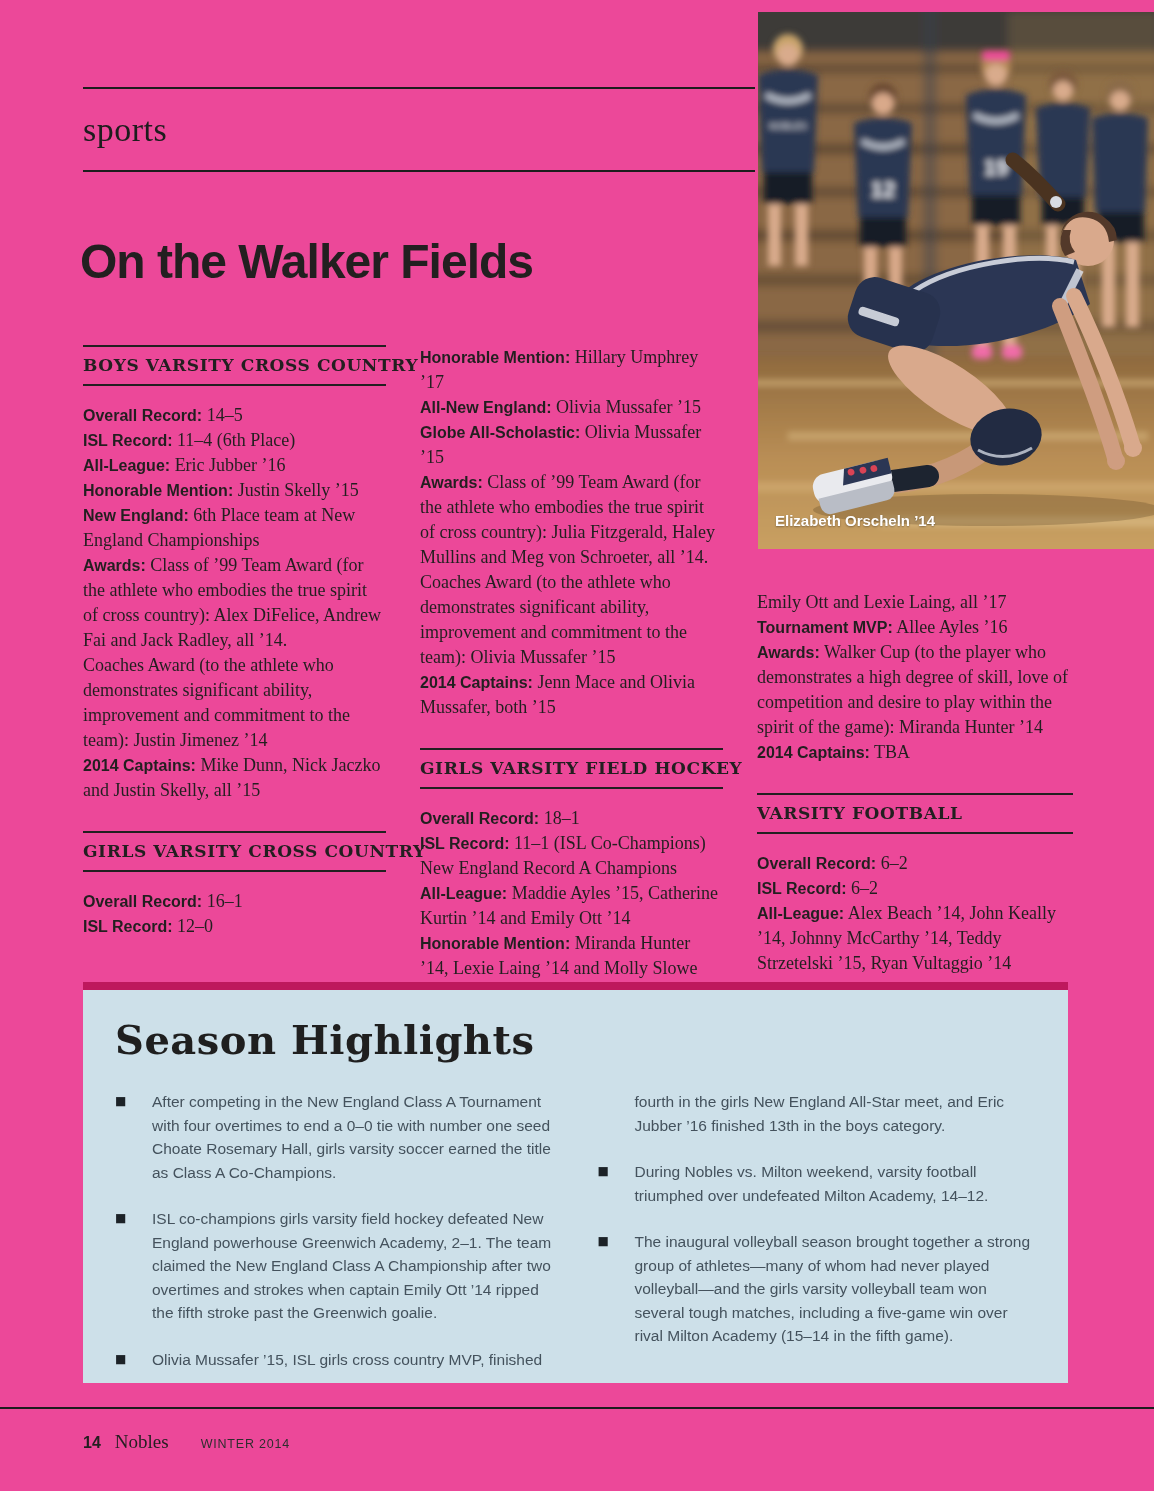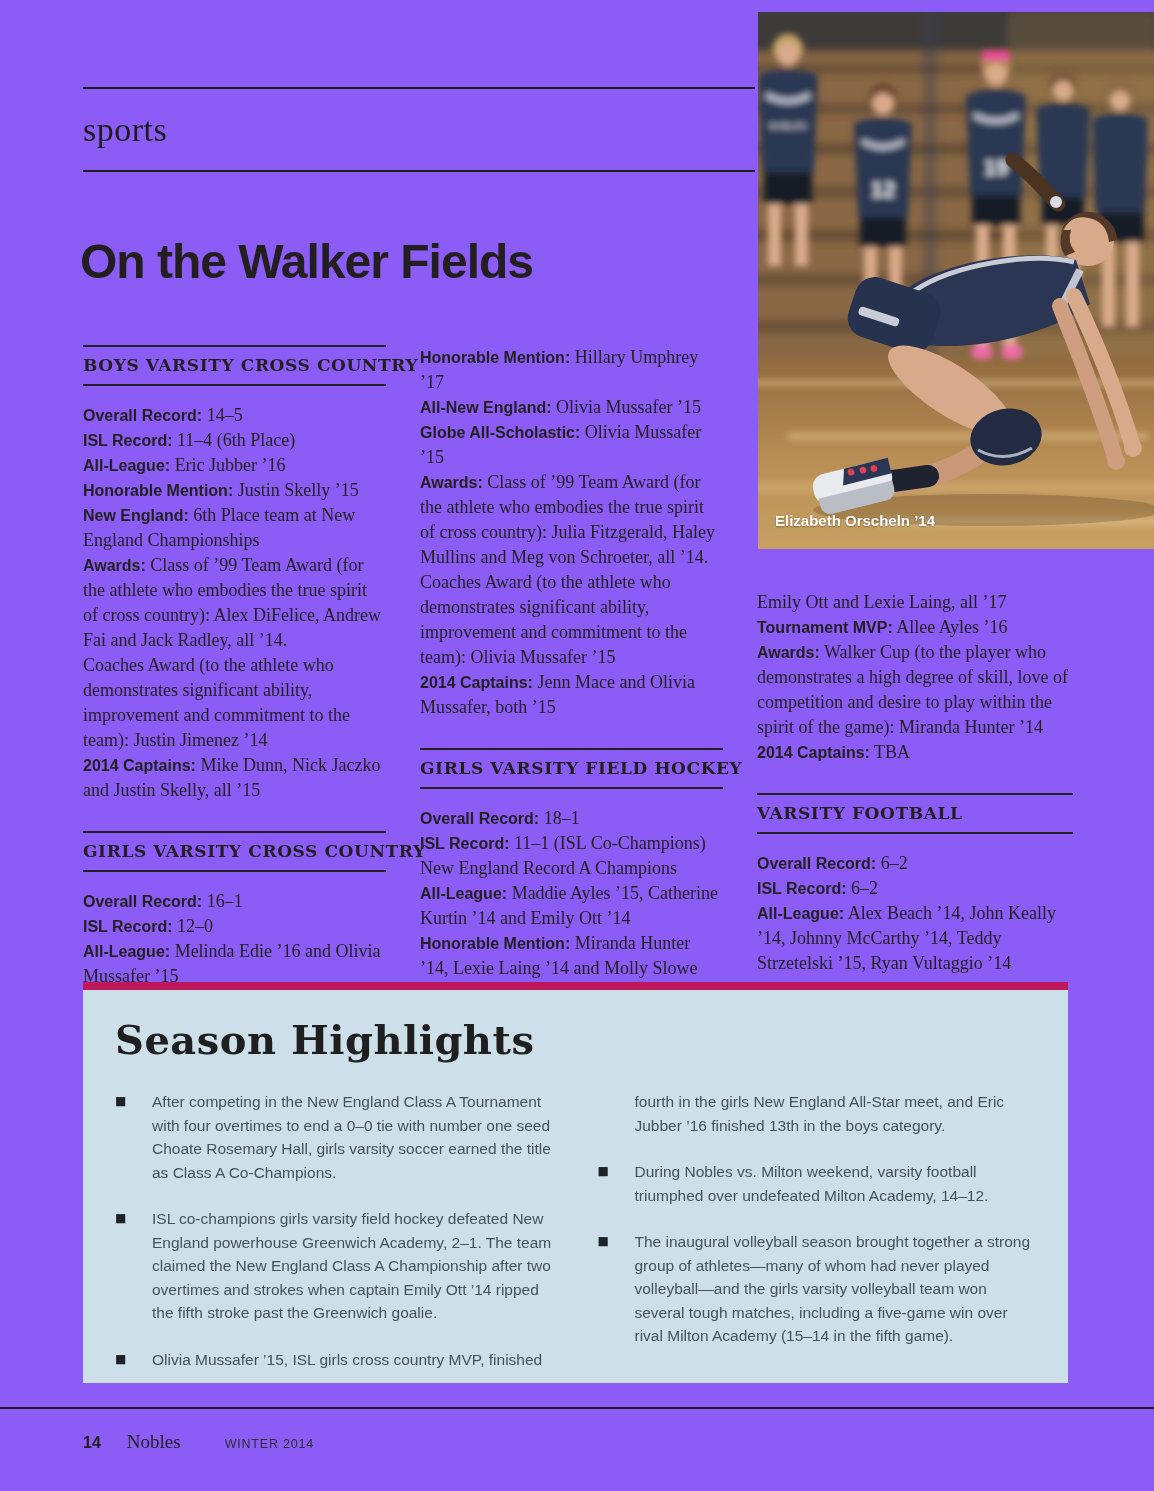--- a/index.html
+++ b/index.html
@@ -1,19 +1,19 @@
 <!DOCTYPE html>
 <html><head>
 <meta charset="utf-8">
 <style>
   * { margin:0; padding:0; box-sizing:border-box; }
   html,body { background:#e8e8e8; }
   .page {
     position:relative; width:1154px; height:1491px; margin:0 auto;
-    background:#8b5cf6; overflow:hidden;
+    background:#ec4899; overflow:hidden;
     font-family:"Liberation Serif", serif; color:#231f20;padding-left:10px;
   }
   
   .kicker-band {
     position:absolute; left:83px; top:87px; width:672px; height:85px;
     border-top:2px solid #1d1d1d; border-bottom:2px solid #1d1d1d;
     display:flex; align-items:center;
   }
   .kicker-band span { font:400 34px "Liberation Serif", serif; color:#1d1d1d; letter-spacing:.5px; }
   
@@ -53,21 +53,21 @@
   .hl-cols { display:flex; gap:40px; margin:27px 28px 0 32px; }
   .hl-col { flex:1; }
   .hl-item { display:flex; gap:24px; margin-bottom:23px; }
   .hl-bullet {
     flex:none; width:13px; font-size:12px; line-height:23.5px; color:#1c2227;
     font-family:"DejaVu Sans", sans-serif;
   }
   .hl-text { font:400 15.5px "Liberation Sans", sans-serif; line-height:23.5px; color:#44525d; }
   
   .footer-rule { position:absolute; left:0; top:1407px; width:1154px; height:2px; background:#1d1d1d; }
-  .footer { position:absolute; left:83px; top:1431px; display:flex; align-items:baseline; gap:26px;justify-content:center; }
+  .footer { position:absolute; left:83px; top:1431px; display:flex; align-items:baseline; gap:14px;justify-content:center; }
   .footer .pg    { font:700 16px "Liberation Sans", sans-serif; color:#231f20; }
   .footer .mag   { font:400 19px "Liberation Serif", serif; color:#231f20; }
   .footer .issue { font:400 12.5px "Liberation Sans", sans-serif; letter-spacing:.8px; color:#2e2e2e;margin-left:18px; }
 </style>
 </head>
 <body>
 
 <div class="page">
 
   <div class="kicker-band">
@@ -226,21 +226,20 @@
           <p class="entry"><b>Honorable Mention:</b> Justin Skelly ’15</p>
           <p class="entry"><b>New England:</b> 6th Place team at New England Championships</p>
           <p class="entry"><b>Awards:</b> Class of ’99 Team Award (for the athlete who embodies the true spirit of cross country): Alex DiFelice, Andrew Fai and Jack Radley, all ’14.</p>
           <p class="entry">Coaches Award (to the athlete who demonstrates significant ability, improvement and commitment to the team): Justin Jimenez ’14</p>
           <p class="entry"><b>2014 Captains:</b> Mike Dunn, Nick Jaczko and Justin Skelly, all ’15</p>
         </div>
         <div class="sport-section">
           <div class="section-header">GIRLS VARSITY CROSS COUNTRY</div>
           <p class="entry"><b>Overall Record:</b> 16–1</p>
           <p class="entry"><b>ISL Record:</b> 12–0</p>
-          <p class="entry"><b>All-League:</b> Melinda Edie ’16 and Olivia Mussafer ’15</p>
         </div>
       </div>
     <div class="col c2">
         <div class="sport-section">
           <p class="entry"><b>Honorable Mention:</b> Hillary Umphrey ’17</p>
           <p class="entry"><b>All-New England:</b> Olivia Mussafer ’15</p>
           <p class="entry"><b>Globe All-Scholastic:</b> Olivia Mussafer ’15</p>
           <p class="entry"><b>Awards:</b> Class of ’99 Team Award (for the athlete who embodies the true spirit of cross country): Julia Fitzgerald, Haley Mullins and Meg von Schroeter, all ’14.</p>
           <p class="entry">Coaches Award (to the athlete who demonstrates significant ability, improvement and commitment to the team): Olivia Mussafer ’15</p>
           <p class="entry"><b>2014 Captains:</b> Jenn Mace and Olivia Mussafer, both ’15</p>

